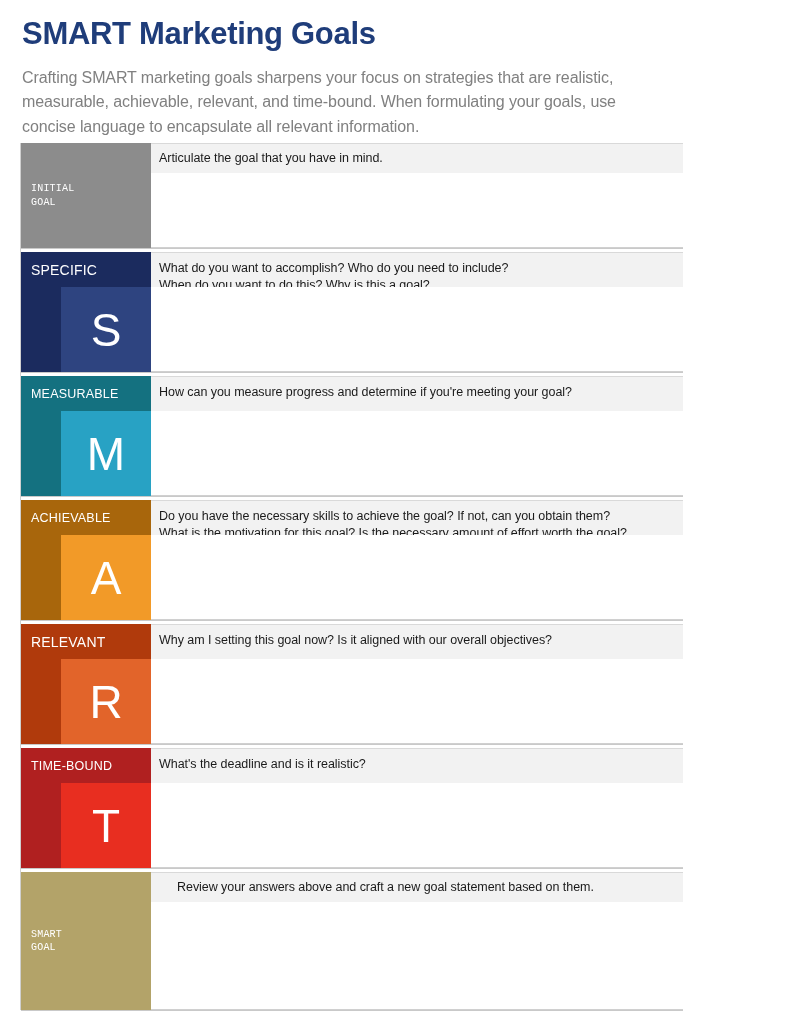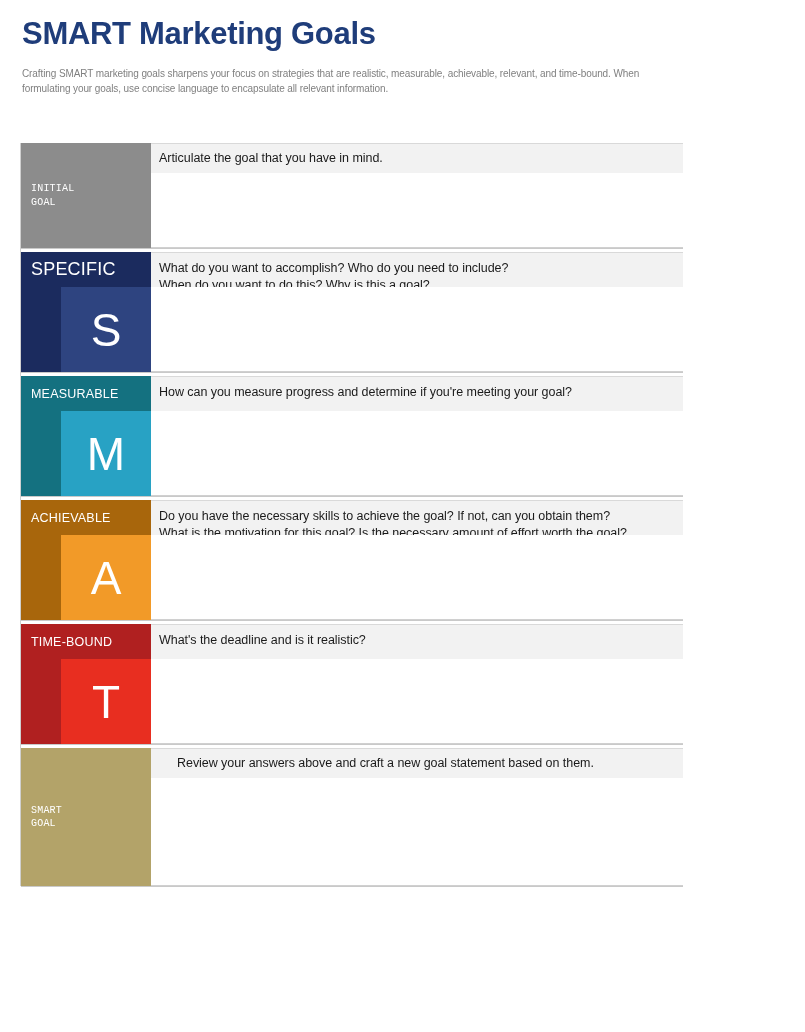--- a/index.html
+++ b/index.html
@@ -29,21 +29,21 @@
   .page-title {
     font-size: 31px;
     font-weight: bold;
     color: #1F3D7A;
     letter-spacing: -0.3px;
     line-height: 1.15;
   }
 
   .page-description {
     margin-top: 14px;
-    font-size: 10px;
+    font-size: 16px;
     line-height: 1.55;
     color: #808080;
     max-width: 690px;
     letter-spacing: -0.1px;
   }
 
   
   .goal-table {
     position: absolute;
     left: 20px;
@@ -69,21 +69,21 @@
 
   
   .label-bar {
     grid-column: 1;
     grid-row: 1;
     display: flex;
     align-items: center;
     padding-left: 10px;
     height: 35px;
     color: #ffffff;
-    font-size: 18px;
+    font-size: 14px;
     letter-spacing: 0.2px;
     white-space: nowrap;
   }
   .label-bar.compact { font-size: 12.5px; }
 
   
   .letter-block {
     grid-column: 1;
     grid-row: 2;
     position: relative;
@@ -236,20 +236,37 @@
           </div>
         </div>
         <div class="prompt" style="background: rgb(242, 242, 242);">
           <span class="prompt-line">Do you have the necessary skills to achieve the goal? If not, can you obtain them?</span>
           <span class="prompt-line">What is the motivation for this goal?  Is the necessary amount of effort worth the goal?</span>
         </div>
         <div class="answer" style="background: rgb(255, 255, 255);"></div>
       </div>
     </div>
 
+    <div class="section">
+      <div class="section-grid">
+        <div class="label-bar" style="background: rgb(176, 58, 12);">
+          <span>RELEVANT</span>
+        </div>
+        <div class="letter-block">
+          <div class="letter-strip" style="background: rgb(176, 58, 12);"></div>
+          <div class="letter-face" style="background: rgb(226, 100, 42);">
+            <span class="letter-glyph">R</span>
+          </div>
+        </div>
+        <div class="prompt" style="background: rgb(242, 242, 242);">
+          <span class="prompt-line">Why am I setting this goal now? Is it aligned with our overall objectives?</span>
+        </div>
+        <div class="answer" style="background: rgb(255, 255, 255);"></div>
+      </div>
+    </div>
 
     <div class="section">
       <div class="section-grid">
         <div class="label-bar compact" style="background: rgb(176, 32, 32);">
           <span>TIME-BOUND</span>
         </div>
         <div class="letter-block">
           <div class="letter-strip" style="background: rgb(176, 32, 32);"></div>
           <div class="letter-face" style="background: rgb(232, 46, 32);">
             <span class="letter-glyph">T</span>

